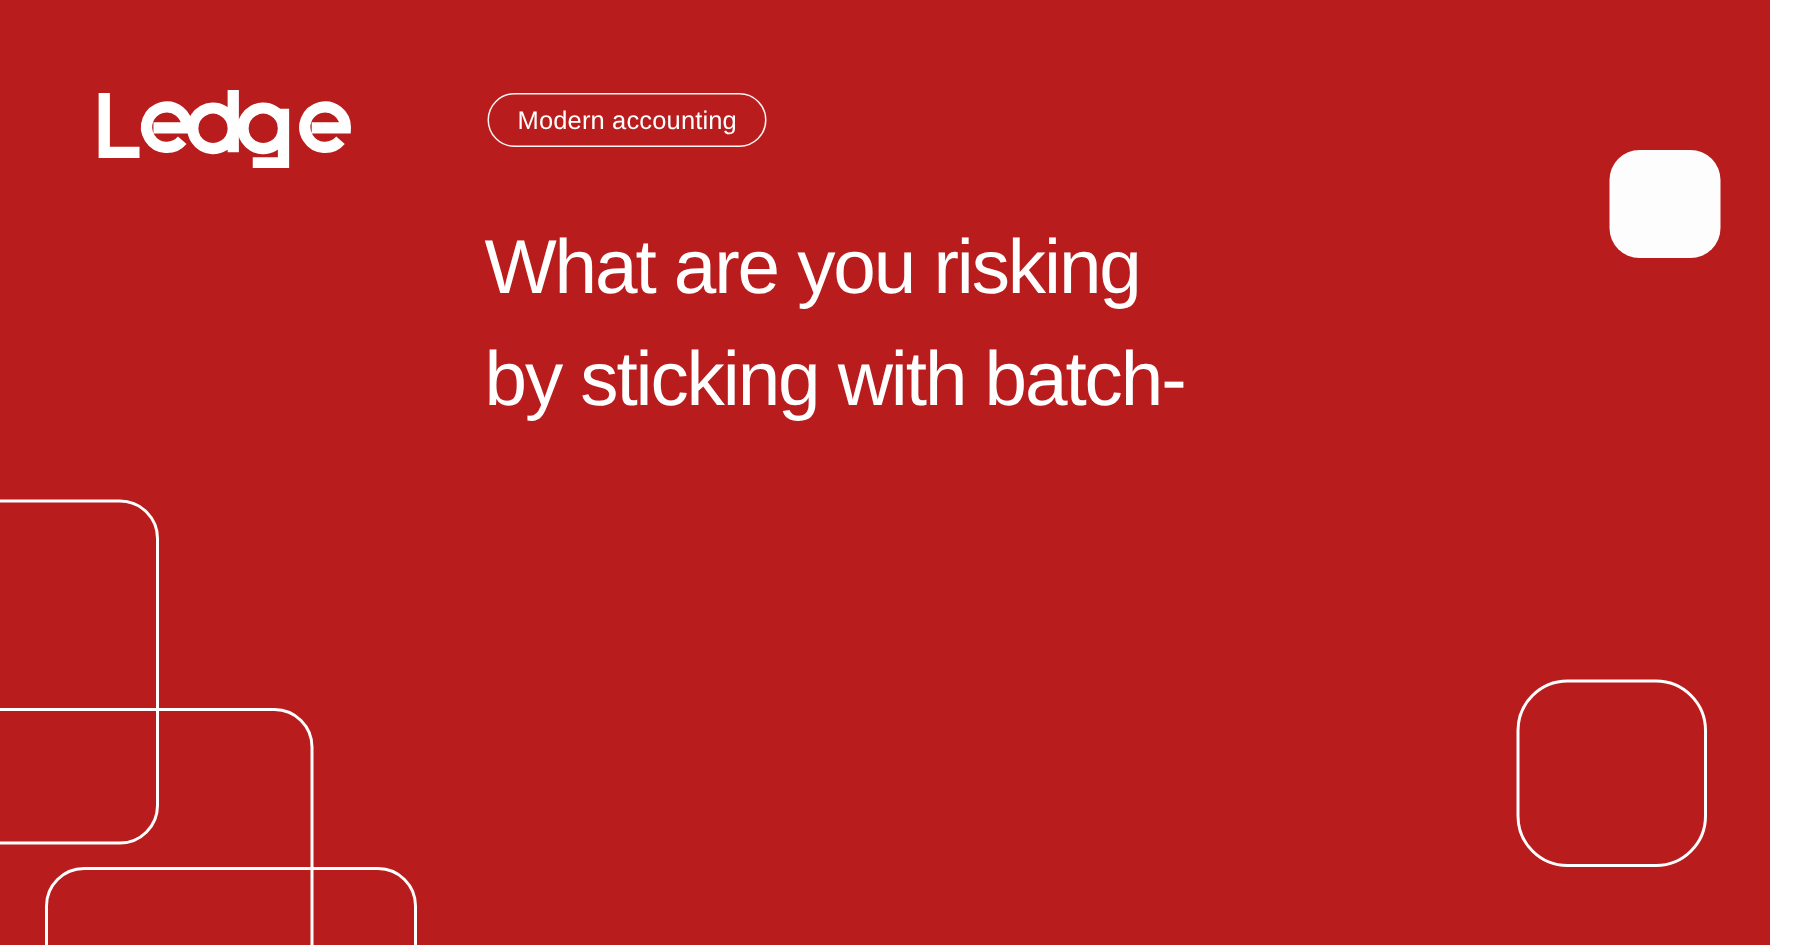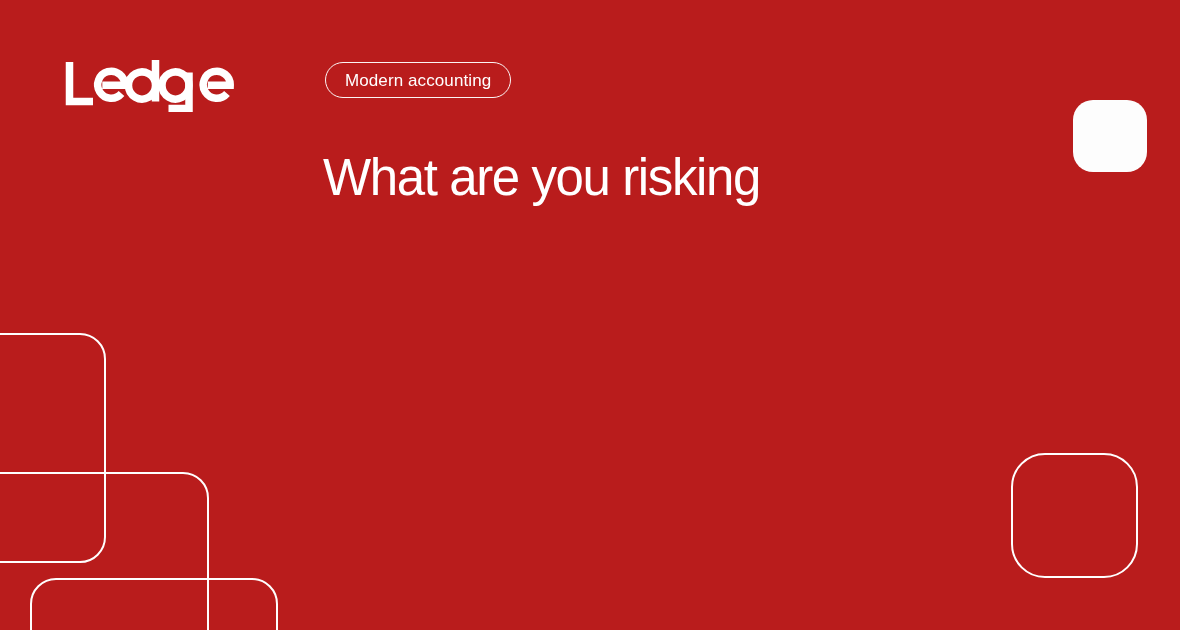--- a/index.html
+++ b/index.html
@@ -167,15 +167,16 @@
     </div>
 
     <div class="badge">
       <span>Modern accounting</span>
     </div>
 
   </div>
 
   <h1 class="headline">
     <span class="ln">What are you risking</span>
+    <span class="ln">by sticking with batch-</span>
   </h1>
 
 </div>
 
 </body></html>

